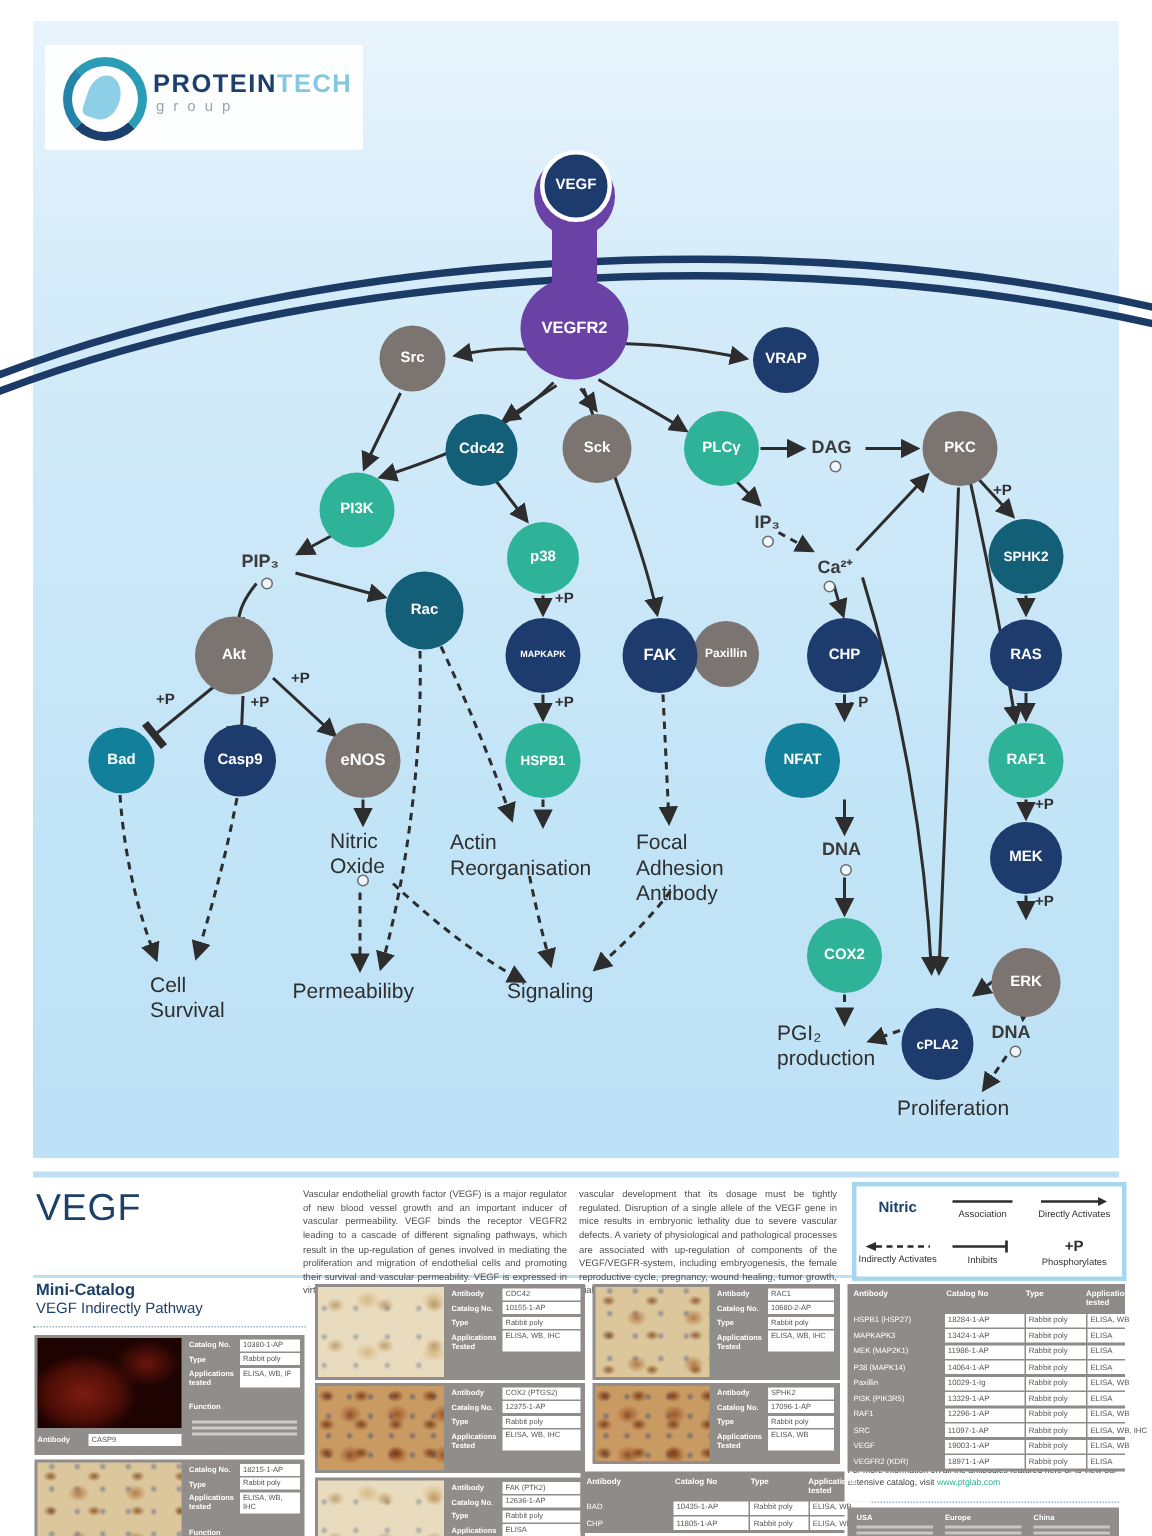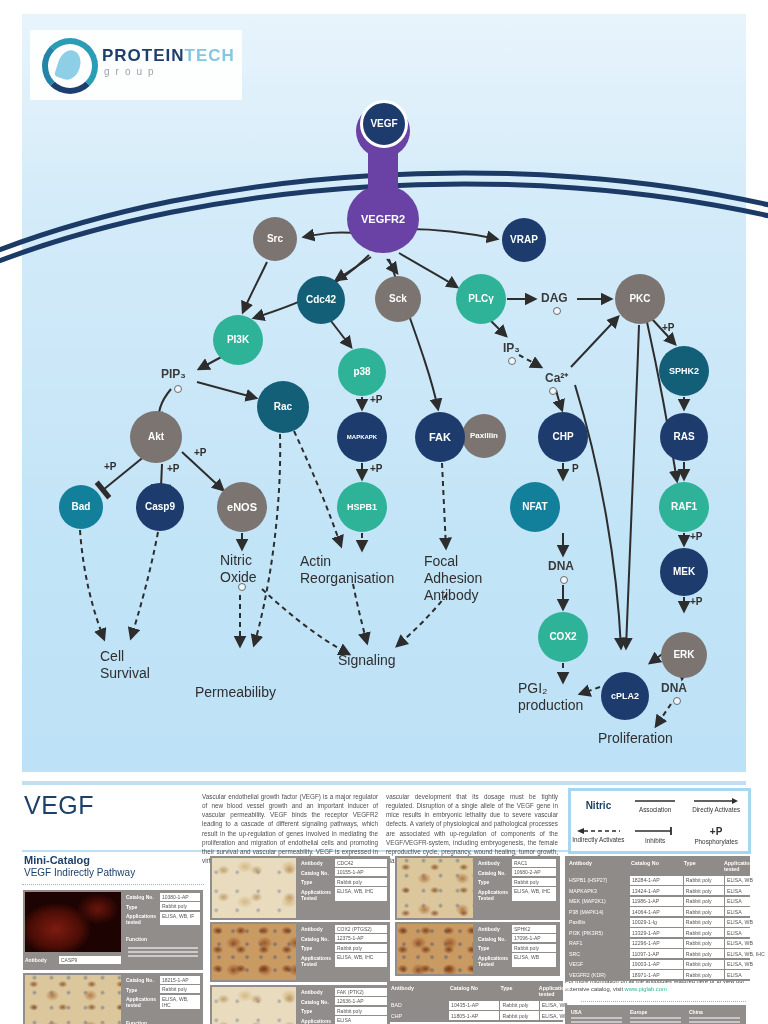--- a/index.html
+++ b/index.html
@@ -219,21 +219,21 @@
 
 <div class="out" style="left:220px;top:552px">Nitric
 Oxide</div>
 <div class="out" style="left:300px;top:553px">Actin
 Reorganisation</div>
 <div class="out" style="left:424px;top:553px">Focal
 Adhesion
 Antibody</div>
 <div class="out" style="left:100px;top:648px">Cell
 Survival</div>
-<div class="out" style="left:195px;top:684px">Permeabiliby</div>
+<div class="out" style="left:195px;top:652px">Permeabiliby</div>
 <div class="out" style="left:338px;top:652px">Signaling</div>
 <div class="out" style="left:518px;top:680px">PGI₂
 production</div>
 <div class="out" style="left:598px;top:730px">Proliferation</div>
 
 <div class="pp" style="left:662px;top:322px">+P</div>
 <div class="pp" style="left:690px;top:531px">+P</div>
 <div class="pp" style="left:690px;top:596px">+P</div>
 <div class="pp" style="left:370px;top:394px">+P</div>
 <div class="pp" style="left:370px;top:463px">+P</div>

